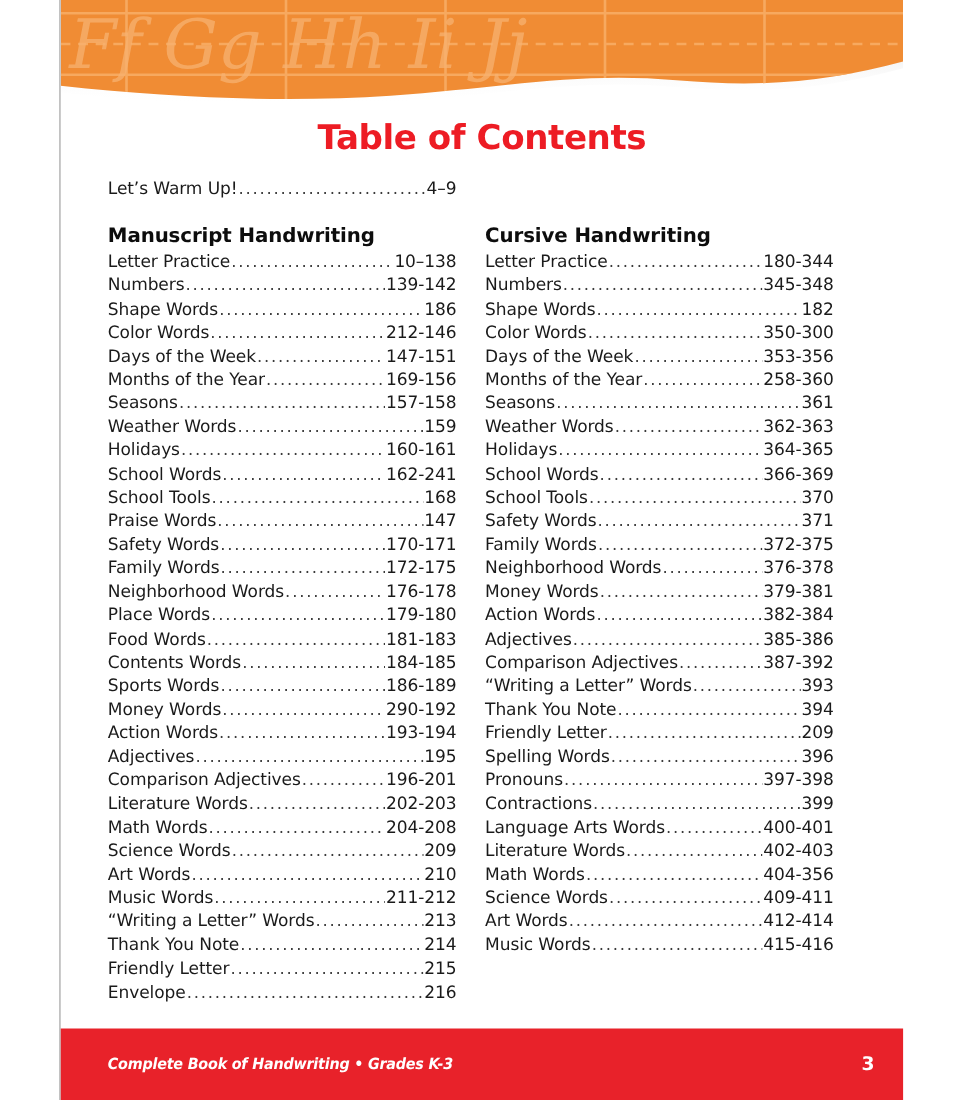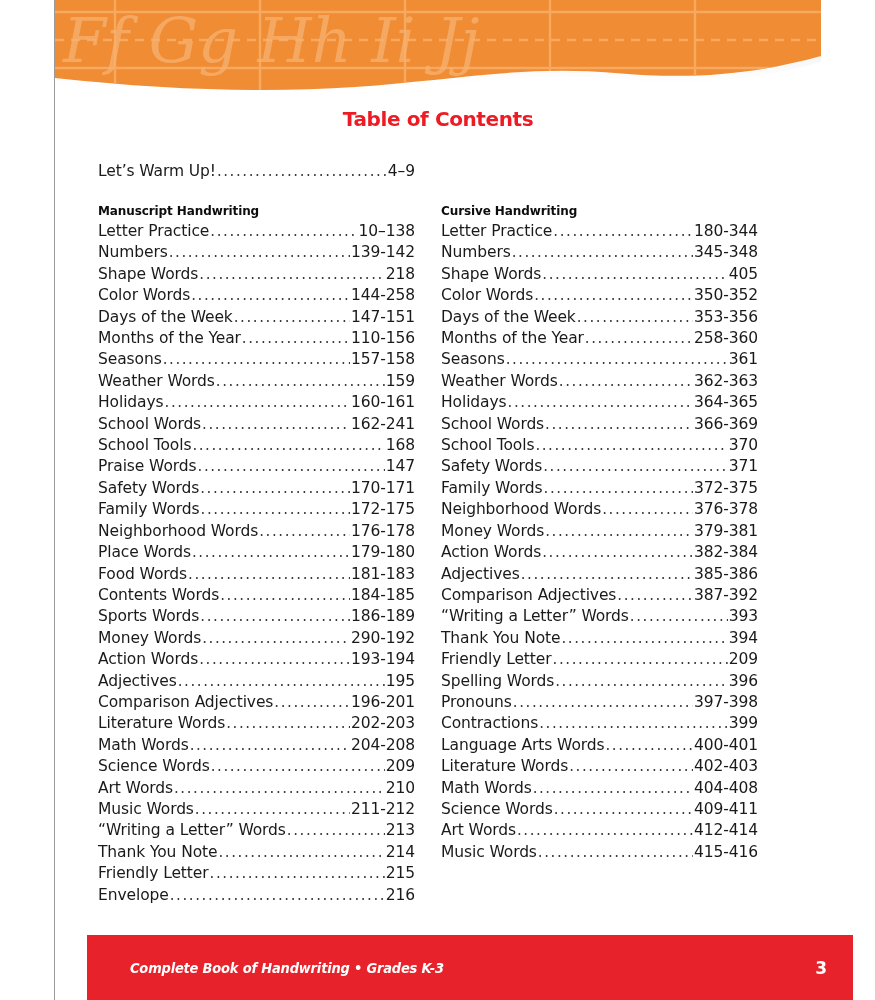--- a/index.html
+++ b/index.html
@@ -45,21 +45,21 @@
   }
 
   
   #page-title {
     position: absolute;
     left: 0;
     top: 107px;
     width: 766px;
     text-align: center;
     color: #ed1c24;
-    font-size: 20px;
+    font-size: 31px;
     font-weight: bold;
     letter-spacing: -0.4px;
     font-family: "DejaVu Sans", sans-serif;
   }
 
   
   #warmup-row {
     position: absolute;
     left: 43px;
     top: 161px;
@@ -72,21 +72,21 @@
     left: 43px;
     top: 204px;
     width: 700px;
     display: flex;
     gap: 26px;
   }
   .toc-column {
     width: 317px;
   }
   .column-heading {
-    font-size: 12px;
+    font-size: 18px;
     font-weight: bold;
     color: #0d0d0d;
     margin-bottom: 3px;
     letter-spacing: -0.1px;
     font-family: "DejaVu Sans", sans-serif;
   }
 
   
   .toc-row {
     display: flex;
@@ -121,21 +121,20 @@
     left: 0;
     bottom: 0;
     width: 766px;
     height: 65px;
     background: #e8222a;
     display: flex;
     align-items: center;
     justify-content: space-between;
     box-sizing: border-box;
     padding: 0 26px 0 43px;
-    margin-left: 32px;
   }
   #footer-title {
     color: #ffffff;
     font-size: 14px;
     font-weight: bold;
     font-style: italic;
     letter-spacing: -0.2px;
     font-family: "DejaVu Sans", sans-serif;
     transform: scaleX(0.93);
     transform-origin: left center;
@@ -205,36 +204,36 @@
             <span class="toc-pages">10–138</span>
           </div>
           <div class="toc-row">
             <span class="toc-label">Numbers</span>
             <span class="toc-dots">..........................................................................................</span>
             <span class="toc-pages">139-142</span>
           </div>
           <div class="toc-row">
             <span class="toc-label">Shape Words</span>
             <span class="toc-dots">..........................................................................................</span>
-            <span class="toc-pages">218</span>
+            <span class="toc-pages">186</span>
           </div>
           <div class="toc-row">
             <span class="toc-label">Color Words</span>
             <span class="toc-dots">..........................................................................................</span>
-            <span class="toc-pages">144-258</span>
+            <span class="toc-pages">212-146</span>
           </div>
           <div class="toc-row">
             <span class="toc-label">Days of the Week</span>
             <span class="toc-dots">..........................................................................................</span>
             <span class="toc-pages">147-151</span>
           </div>
           <div class="toc-row">
             <span class="toc-label">Months of the Year</span>
             <span class="toc-dots">..........................................................................................</span>
-            <span class="toc-pages">110-156</span>
+            <span class="toc-pages">169-156</span>
           </div>
           <div class="toc-row">
             <span class="toc-label">Seasons</span>
             <span class="toc-dots">..........................................................................................</span>
             <span class="toc-pages">157-158</span>
           </div>
           <div class="toc-row">
             <span class="toc-label">Weather Words</span>
             <span class="toc-dots">..........................................................................................</span>
             <span class="toc-pages">159</span>
@@ -370,26 +369,26 @@
             <span class="toc-pages">180-344</span>
           </div>
           <div class="toc-row">
             <span class="toc-label">Numbers</span>
             <span class="toc-dots">..........................................................................................</span>
             <span class="toc-pages">345-348</span>
           </div>
           <div class="toc-row">
             <span class="toc-label">Shape Words</span>
             <span class="toc-dots">..........................................................................................</span>
-            <span class="toc-pages">405</span>
+            <span class="toc-pages">182</span>
           </div>
           <div class="toc-row">
             <span class="toc-label">Color Words</span>
             <span class="toc-dots">..........................................................................................</span>
-            <span class="toc-pages">350-352</span>
+            <span class="toc-pages">350-300</span>
           </div>
           <div class="toc-row">
             <span class="toc-label">Days of the Week</span>
             <span class="toc-dots">..........................................................................................</span>
             <span class="toc-pages">353-356</span>
           </div>
           <div class="toc-row">
             <span class="toc-label">Months of the Year</span>
             <span class="toc-dots">..........................................................................................</span>
             <span class="toc-pages">258-360</span>
@@ -490,21 +489,21 @@
             <span class="toc-pages">400-401</span>
           </div>
           <div class="toc-row">
             <span class="toc-label">Literature Words</span>
             <span class="toc-dots">..........................................................................................</span>
             <span class="toc-pages">402-403</span>
           </div>
           <div class="toc-row">
             <span class="toc-label">Math Words</span>
             <span class="toc-dots">..........................................................................................</span>
-            <span class="toc-pages">404-408</span>
+            <span class="toc-pages">404-356</span>
           </div>
           <div class="toc-row">
             <span class="toc-label">Science Words</span>
             <span class="toc-dots">..........................................................................................</span>
             <span class="toc-pages">409-411</span>
           </div>
           <div class="toc-row">
             <span class="toc-label">Art Words</span>
             <span class="toc-dots">..........................................................................................</span>
             <span class="toc-pages">412-414</span>

